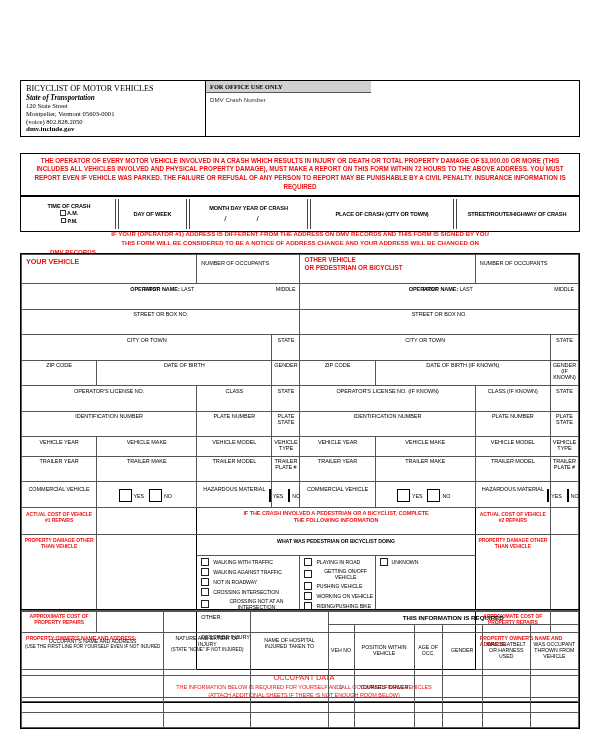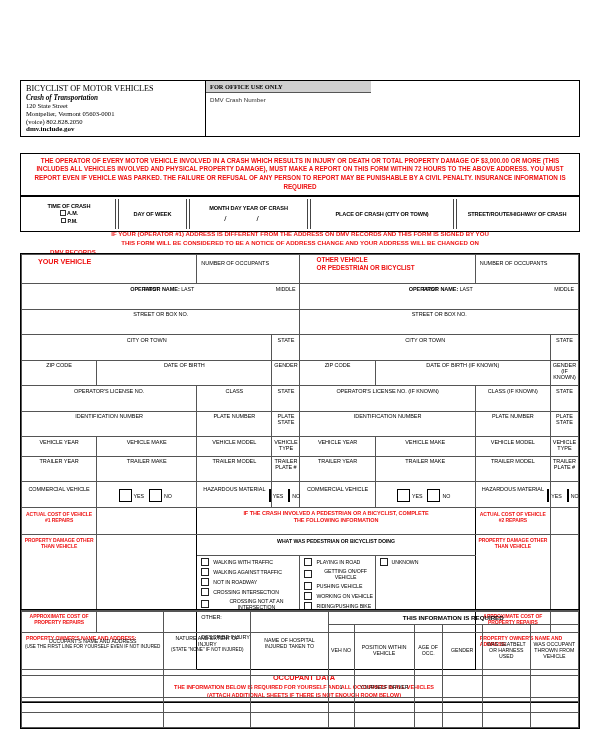--- a/index.html
+++ b/index.html
@@ -166,21 +166,21 @@
   .vgrid td {
     border: 1px solid #555;
     font-size: 5.5px;
     text-align: center;
     vertical-align: top;
     padding-top: 1.5px;
     letter-spacing: -0.05px;
     height: 16px;
   }
   .vgrid td.tall { height: 22px; }
-  .vgrid .hdrcell { text-align: left; padding-left: 16px; font-weight: bold; font-size: 7.2px; color: #ee1111; }
+  .vgrid .hdrcell { text-align: left; padding-left: 4px; font-weight: bold; font-size: 7.2px; color: #ee1111; }
   .vgrid .hdrcell.two { font-size: 6.4px; line-height: 1.2; padding-top: 1px;}
   .vgrid .lbl-left { text-align: left; padding-left: 4px; font-size: 5.5px;}
   .opname { text-align: left; padding-left: 4px; font-size: 6.4px; font-weight: bold;}
   .opname .sub { font-weight: normal; font-size: 5.3px; }
   .namerow { position: relative; }
   .namerow .first { position: absolute; left: 44%; top: 1.5px; font-size: 5.3px; font-weight: normal;}
   .namerow .mid { position: absolute; right: 4px; top: 1.5px; font-size: 5.3px; font-weight: normal;}
 
   
   .ynwrap { display: flex; align-items: center; justify-content: center; gap: 2px; height: 100%; padding-top: 1px;}
@@ -190,36 +190,36 @@
   
   .pedtitle {
     color: #ee1111; font-weight: bold; font-size: 6.8px; line-height: 1.25; text-align: center;
   }
   .ped-chk-cell { text-align: left; padding: 0; }
   .ped-item { display: flex; align-items: center; gap: 4px; padding: 1px 0 1px 4px; font-size: 5.2px; }
   .ped-item .sq { width: 6px; height: 6px; border: 1px solid #222; flex: none; }
   .ped-item span.t { letter-spacing: -0.1px; }
 
   
-  .occ-banner { color: #ee1111; font-weight: bold; text-align: center; font-size: 5.9px; line-height: 1.5; padding-left: 9px; }
+  .occ-banner { color: #ee1111; font-weight: normal; text-align: center; font-size: 5.9px; line-height: 1.5; padding-left: 9px; }
   .occ-banner .big { font-size: 7.4px; }
   .occ th, .occ td { border: 1px solid #555; font-size: 5.2px; text-align: center; vertical-align: middle; }
 
   .subtxt { font-size: 4.6px; }
 </style>
 </head>
 <body>
 
 <div class="page">
 
 
   <div class="header">
     <div class="hdr-agency">
       <div class="l1">BICYCLIST OF MOTOR VEHICLES</div>
-      <div class="l2">Crash of Transportation</div>
+      <div class="l2">State of Transportation</div>
       <div class="ln">120 State Street</div>
       <div class="ln">Montpelier, Vermont 05603-0001</div>
       <div class="ln">(voice) 802.828.2050</div>
       <div class="lw">dmv.include.gov</div>
     </div>
     <div class="hdr-office">
       <div class="oh">FOR OFFICE USE ONLY</div>
       <div class="ob">DMV Crash Number</div>
     </div>
   </div>

